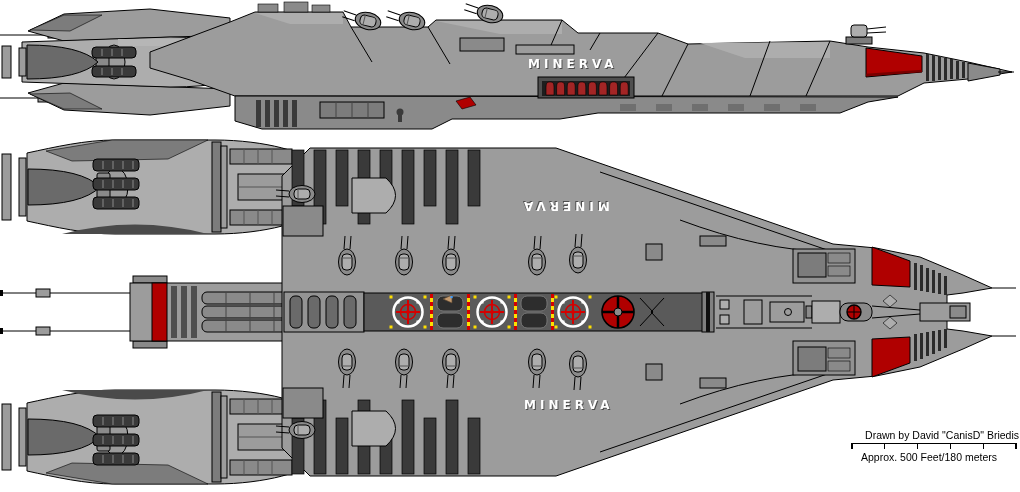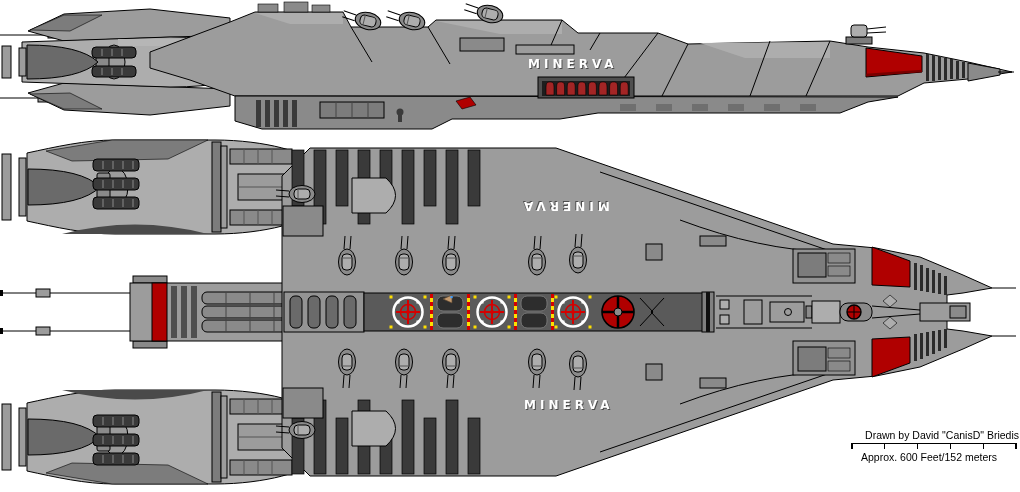--- a/index.html
+++ b/index.html
@@ -354,15 +354,15 @@
 <div id="caption">
   <div class="credit">Drawn by David "CanisD" Briedis</div>
   <div id="scalebar">
         <div class="tick"></div>
         <div class="tick"></div>
         <div class="tick"></div>
         <div class="tick"></div>
         <div class="tick"></div>
         <div class="tick"></div>
       </div>
-  <div>Approx. 600 Feet/152 meters</div>
+  <div>Approx. 500 Feet/180 meters</div>
 </div>
 </div>
 
 </body></html>

